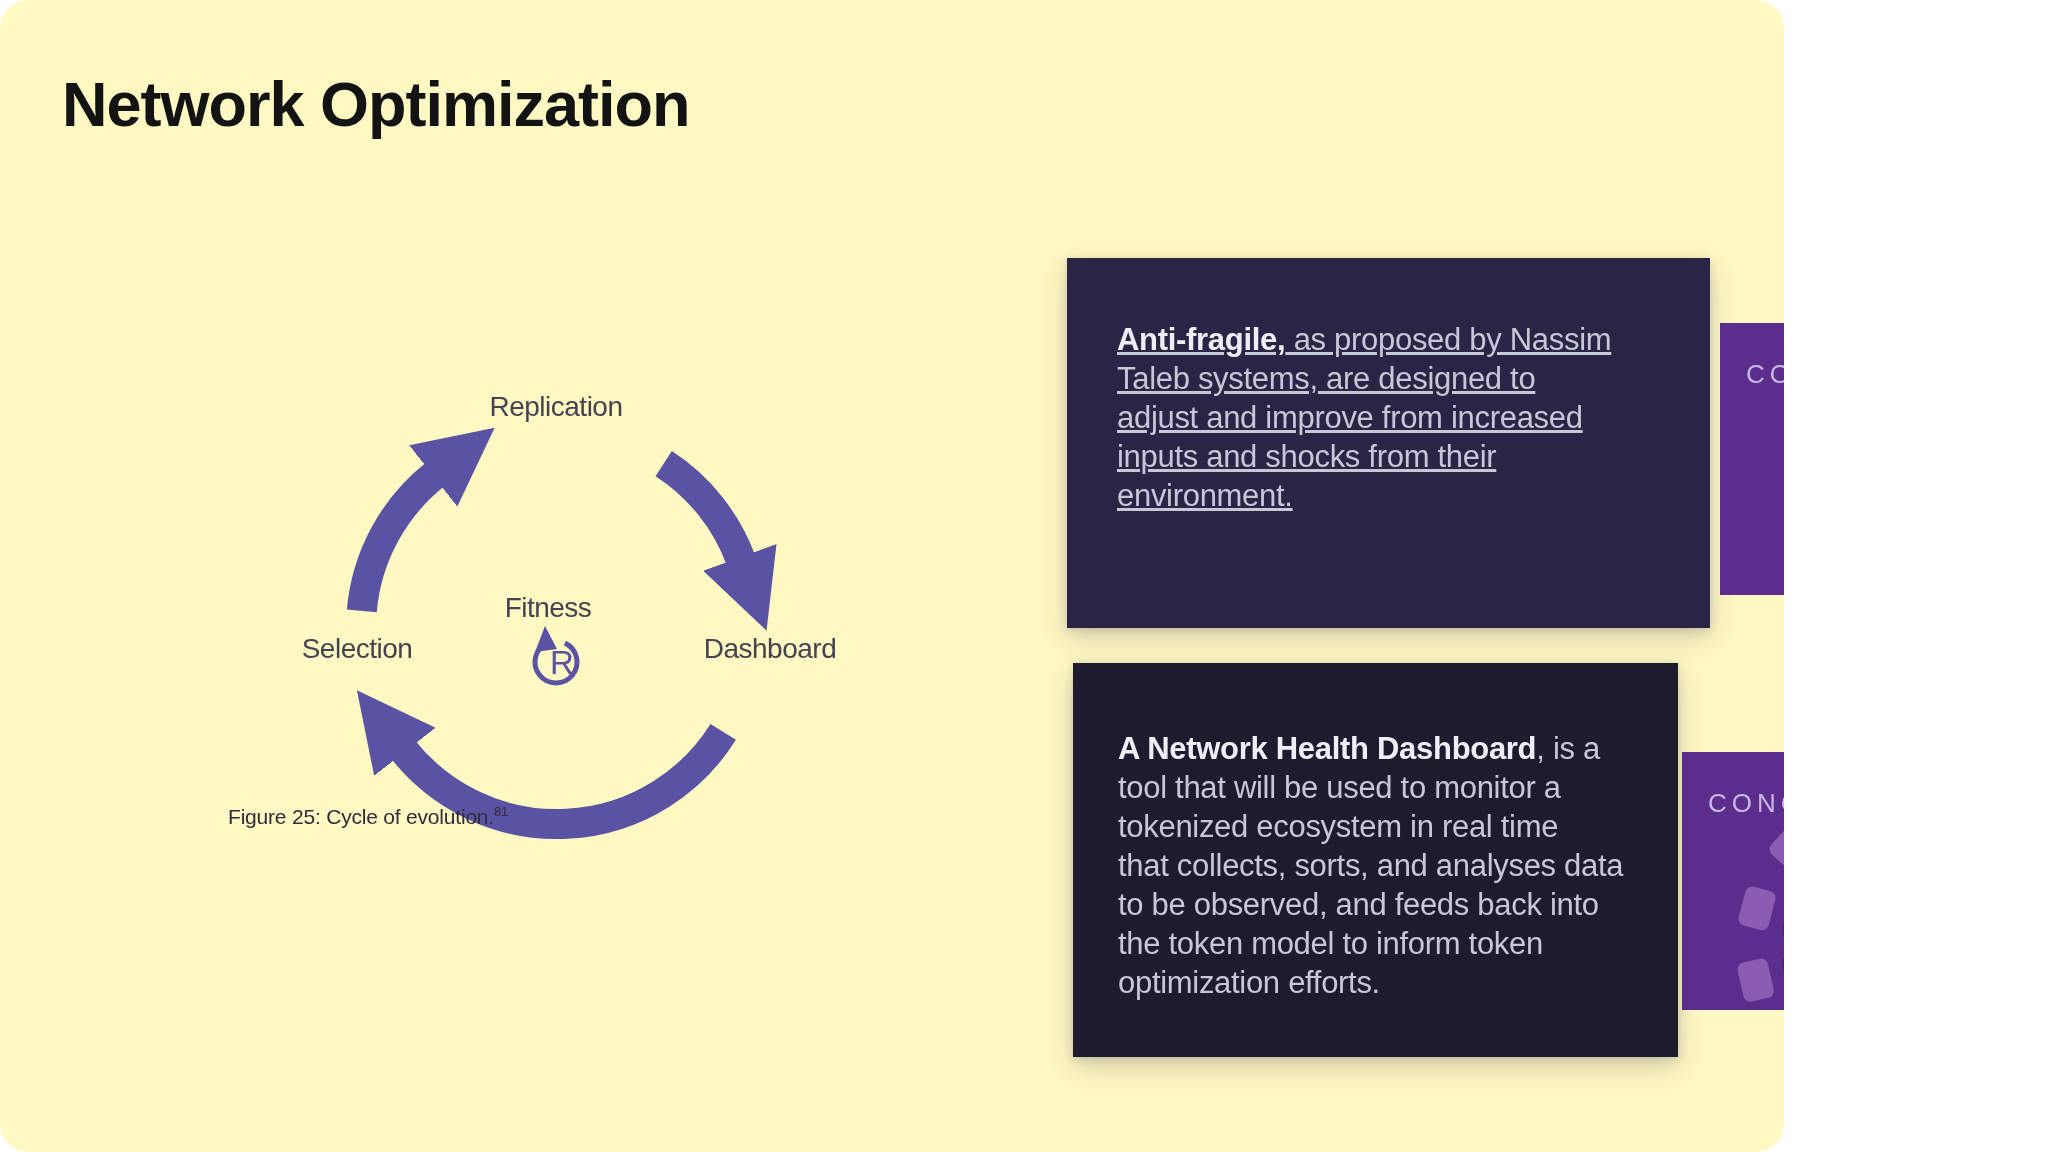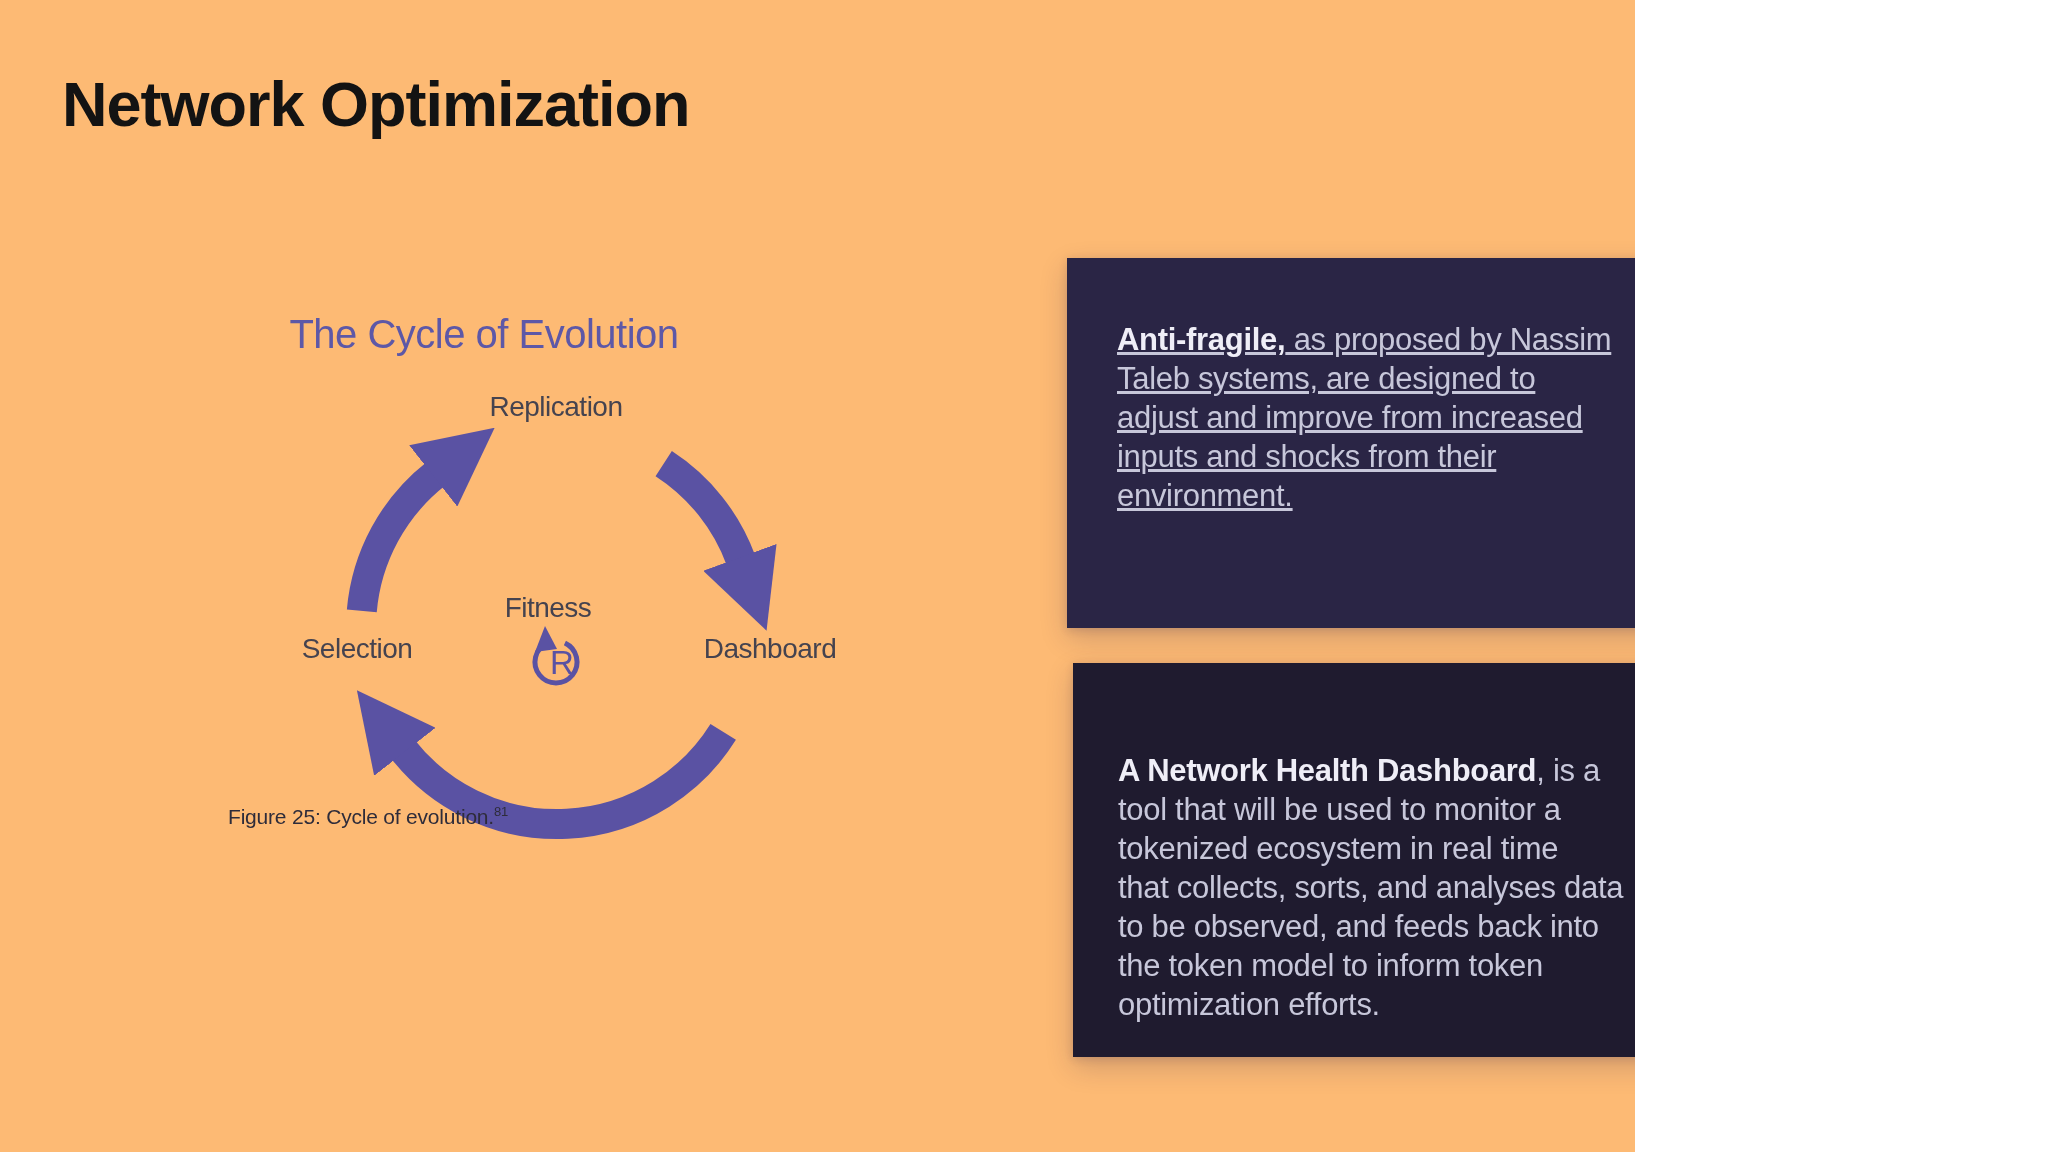--- a/index.html
+++ b/index.html
@@ -1,18 +1,18 @@
 <!DOCTYPE html>
 <html><head>
 <meta charset="utf-8">
 <style>
   html,body{margin:0;padding:0;background:#ffffff;}
   .canvas{
-    position:relative;width:1635px;height:1152px;background:#fdba74;
-    font-family:"Liberation Sans",sans-serif;overflow:hidden;
+    position:relative;width:1784px;height:1152px;background:#fef9c3;
+    font-family:"Liberation Sans",sans-serif;overflow:hidden;border-radius:28px;
   }
   .page-title{
     position:absolute;left:62px;top:68px;margin:0;
     font-size:63px;font-weight:bold;letter-spacing:-1px;color:#131313;
   }
   
   .arrows-svg{position:absolute;left:0;top:0;pointer-events:none;}
   .diagram-label{
     position:absolute;transform:translateX(-50%);
     font-size:28px;color:#45434f;letter-spacing:-0.5px;white-space:nowrap;
@@ -31,21 +31,21 @@
     position:absolute;color:#c7c7da;
     box-shadow:0 10px 26px rgba(38,32,74,.20), 0 2px 8px rgba(38,32,74,.15);
   }
   .dark-card p{
     margin:0;white-space:pre;font-size:31px;line-height:39px;letter-spacing:-0.3px;
   }
   .dark-card .lead{font-weight:bold;color:#efeef7;}
   .card-antifragile{left:1067px;top:258px;width:643px;height:370px;background:#2a2545;}
   .card-antifragile p{padding:62px 30px 0 50px;text-decoration:underline;}
   .card-dashboard{left:1073px;top:663px;width:605px;height:394px;background:#1f1b2f;}
-  .card-dashboard p{padding:88px 20px 0 45px;}
+  .card-dashboard p{padding:66px 20px 0 45px;}
   
   .concept-card{position:absolute;background:#5b2d8c;overflow:hidden;margin-top:17px;}
   .concept-card-1{left:1720px;top:306px;width:306px;height:272px;}
   .concept-card-2{left:1682px;top:735px;width:281px;height:258px;}
   .concept-label{
     position:absolute;left:26px;top:36px;
     font-size:26px;letter-spacing:5px;color:#c9b6e4;font-weight:400;
   }
   .petals{position:absolute;left:0;top:0;}
 </style>
@@ -67,21 +67,20 @@
       <path d="M 663.7 463.6 A 196 196 0 0 1 741.2 561.0" marker-end="url(#ah)"></path>
       <path d="M 723.2 731.9 A 196 196 0 0 1 402.5 748.7" marker-end="url(#ah)"></path>
     </g>
     <g>
       <path d="M 547.1 643 A 21 21 0 1 0 564.9 643" fill="none" stroke="#5a52a3" stroke-width="5"></path>
       <polygon points="535,652 557,649 545,626" fill="#5a52a3"></polygon>
       <text x="562" y="674" font-size="33" fill="#5a52a3" text-anchor="middle" font-family="Liberation Sans, sans-serif">R</text>
     </g>
   </svg>
 
-  <div class="diagram-title" style="left:484px;top:312px">The Cycle of Evolution</div>
 
   <div class="diagram-label" style="left:556px;top:391px">Replication</div>
   <div class="diagram-label" style="left:548px;top:592px">Fitness</div>
   <div class="diagram-label" style="left:357px;top:633px">Selection</div>
   <div class="diagram-label" style="left:770px;top:633px">Dashboard</div>
 
   <div class="figure-caption">
     <span>Figure 25: Cycle of evolution.</span><sup>81</sup>
   </div>
 

